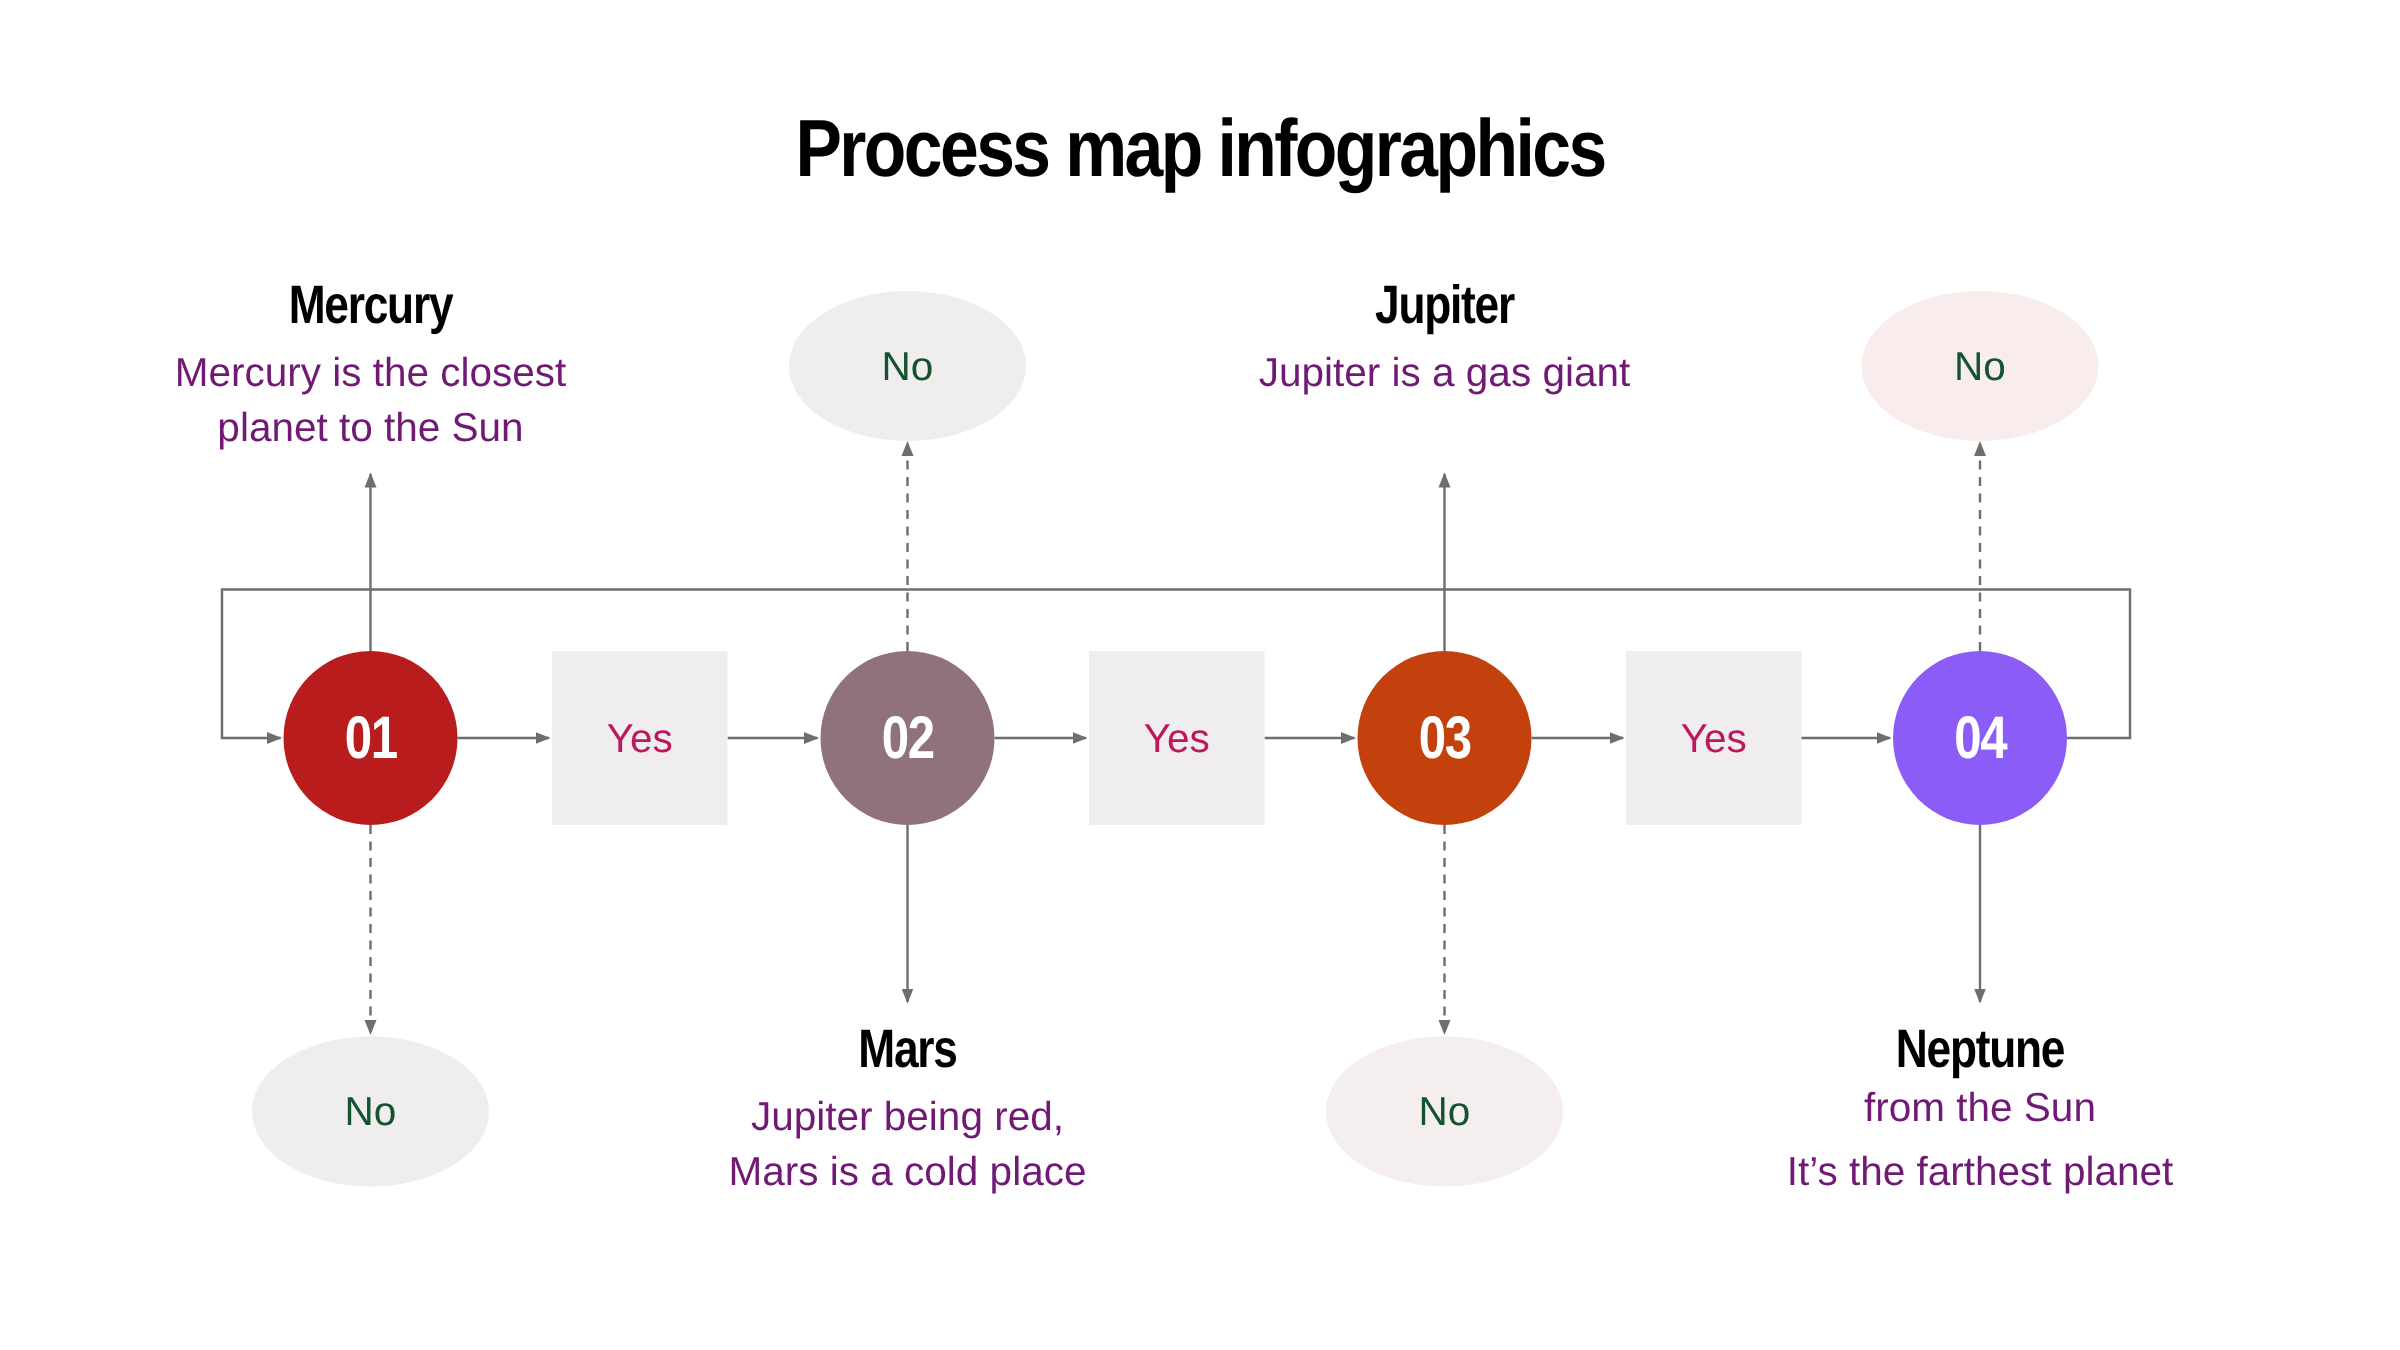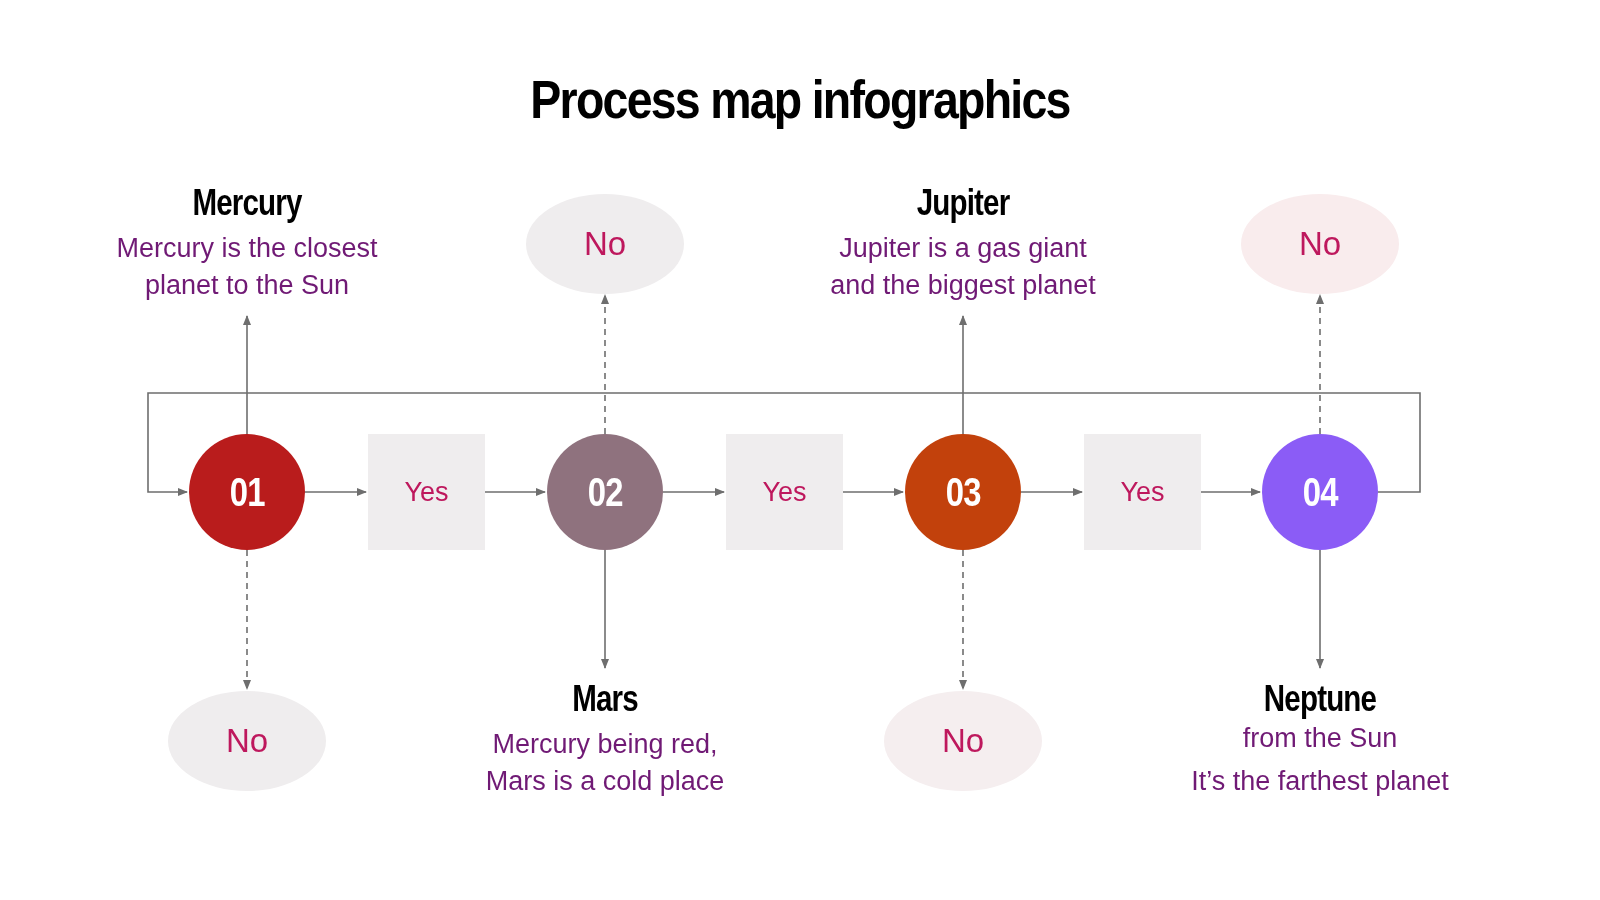--- a/index.html
+++ b/index.html
@@ -2,21 +2,21 @@
 <html><head>
 <meta charset="utf-8">
 <style>
   html, body { margin:0; padding:0; background:#ffffff; }
   body { width:1600px; height:900px; position:relative; overflow:hidden; font-family:"Liberation Sans", sans-serif; }
   .title { position:absolute; left:0; right:0; top:68px; text-align:center; font-family:"Liberation Sans", sans-serif; font-weight:700; font-size:54px; letter-spacing:-2px; color:#000; transform:scaleX(0.86); }
   svg.lines { position:absolute; left:0; top:0; }
   .circle { position:absolute; width:116px; height:116px; border-radius:50%; display:flex; align-items:center; justify-content:center; color:#fff; font-weight:700; font-size:40px; font-family:"Liberation Sans", sans-serif; }
   .circle span { transform:scaleX(0.82); display:inline-block; letter-spacing:-1px; }
   .yes { position:absolute; width:117px; height:116px; background:#efedee; display:flex; align-items:center; justify-content:center; font-size:27px; color:#be185d; }
-  .no { position:absolute; width:158px; height:100px; border-radius:50%; display:flex; align-items:center; justify-content:center; font-size:33px; color:#be185d; }
+  .no { position:absolute; width:158px; height:100px; border-radius:50%; display:flex; align-items:center; justify-content:center; font-size:27px; color:#14532d; }
   .label { position:absolute; width:340px; text-align:center; }
   .label .h { font-weight:700; font-size:36px; color:#000; transform:scaleX(0.82); display:block; letter-spacing:-1px; line-height:42px; }
   .label .d { font-size:27px; line-height:37px; color:#701a75; margin-top:6px; display:block; }
 </style>
 </head>
 <body>
 
 <div class="title">Process map infographics</div>
 
 <svg class="lines" width="1600" height="900">
@@ -70,25 +70,24 @@
 <div class="no" style="left:884px;top:691px;background:#f5eeef;">No</div>
 <div class="no" style="left:1241px;top:194px;background:#f9eced;">No</div>
 
 <div class="label" style="left:77px;top:182px;">
   <span class="h">Mercury</span>
   <span class="d">Mercury is the closest</span>
   <span class="d" style="margin-top:0">planet to the Sun</span>
 </div>
 <div class="label" style="left:435px;top:678px;">
   <span class="h">Mars</span>
-  <span class="d">Mercury being red,</span>
+  <span class="d">Jupiter being red,</span>
   <span class="d" style="margin-top:0">Mars is a cold place</span>
 </div>
 <div class="label" style="left:793px;top:182px;">
   <span class="h">Jupiter</span>
   <span class="d">Jupiter is a gas giant</span>
-  <span class="d" style="margin-top:0">and the biggest planet</span>
 </div>
 <div class="label" style="left:1150px;top:678px;">
   <span class="h">Neptune</span>
   <span class="d" style="margin-top:0">from the Sun</span>
   <span class="d">It’s the farthest planet</span>
 </div>
 
 </body></html>

